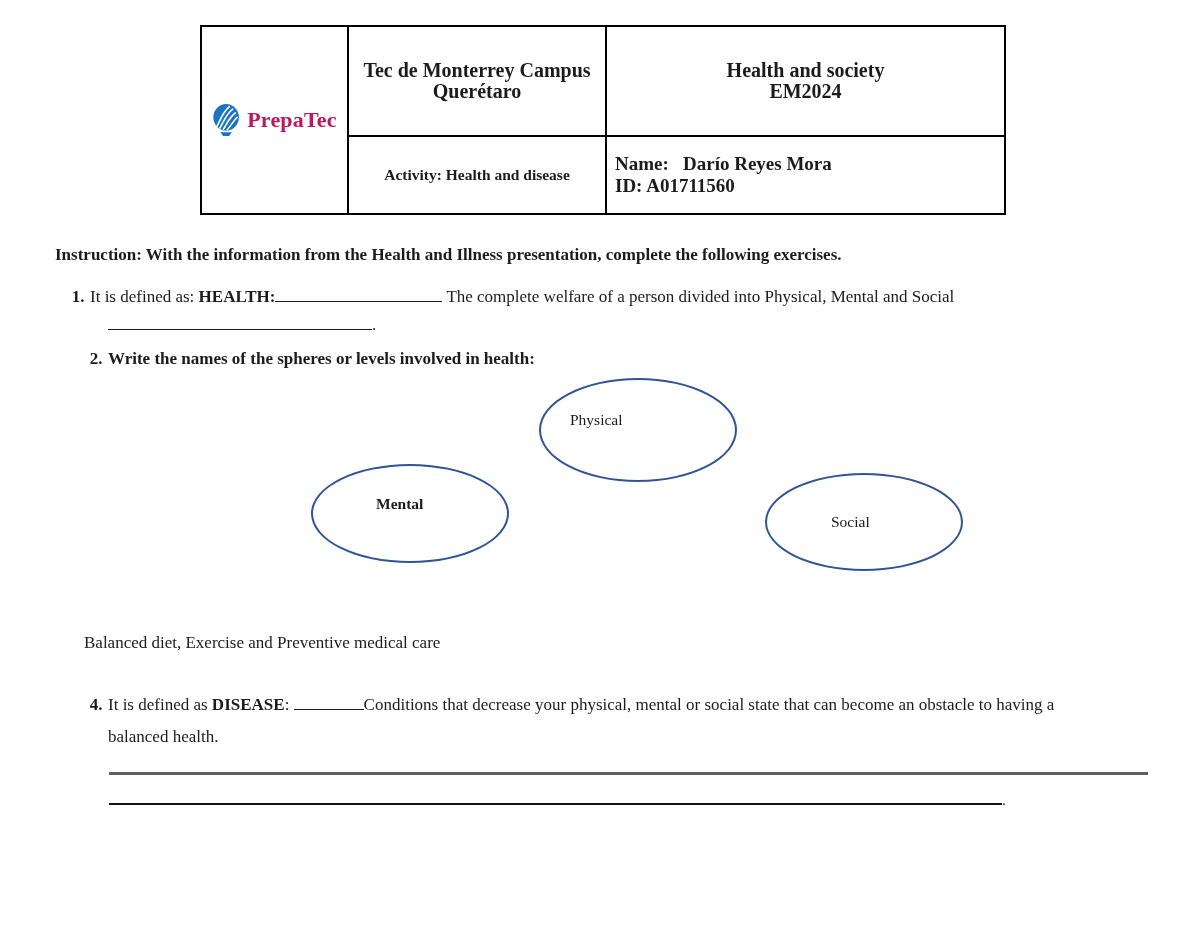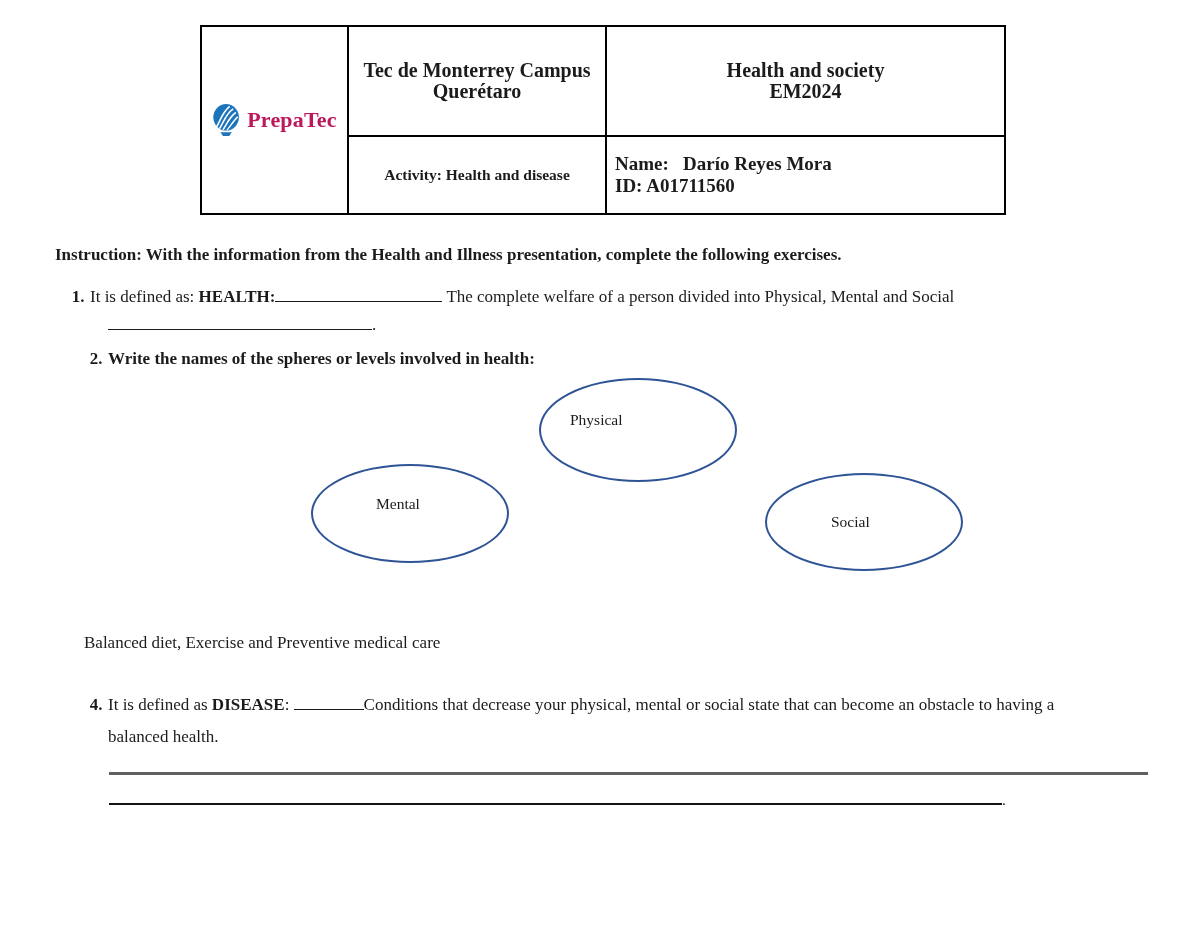--- a/index.html
+++ b/index.html
@@ -107,21 +107,21 @@
     <span class="blank blank-l2"></span><span>.</span>
   </div>
 
   <div class="abs" style="left:84px; top:349px;">
     <span class="num">2.</span><span class="b">Write the names of the spheres or levels involved in health:</span>
   </div>
 
   <div class="sphere" id="sphere-physical" style="border:2.5px solid #2F5496;text-align:right;">
     <span class="sphere-label">Physical</span>
   </div>
-  <div class="sphere" id="sphere-mental" style="border:2.5px solid #2F5496;">
+  <div class="sphere" id="sphere-mental" style="border:2.5px solid #2F5496;font-weight:bold;">
     <span class="sphere-label">Mental</span>
   </div>
   <div class="sphere" id="sphere-social" style="border:2.5px solid #2F5496;">
     <span class="sphere-label">Social</span>
   </div>
 
   <div class="abs" style="left:84px; top:633px;">Balanced diet, Exercise and Preventive medical care</div>
 
   <div class="abs" style="left:84px; top:695px;">
     <span class="num">4.</span><span>It is defined as </span><span class="b">DISEASE</span><span>: </span><span class="blank blank-disease"></span><span>Conditions that decrease your physical, mental or social state that can become an obstacle to having a</span>

